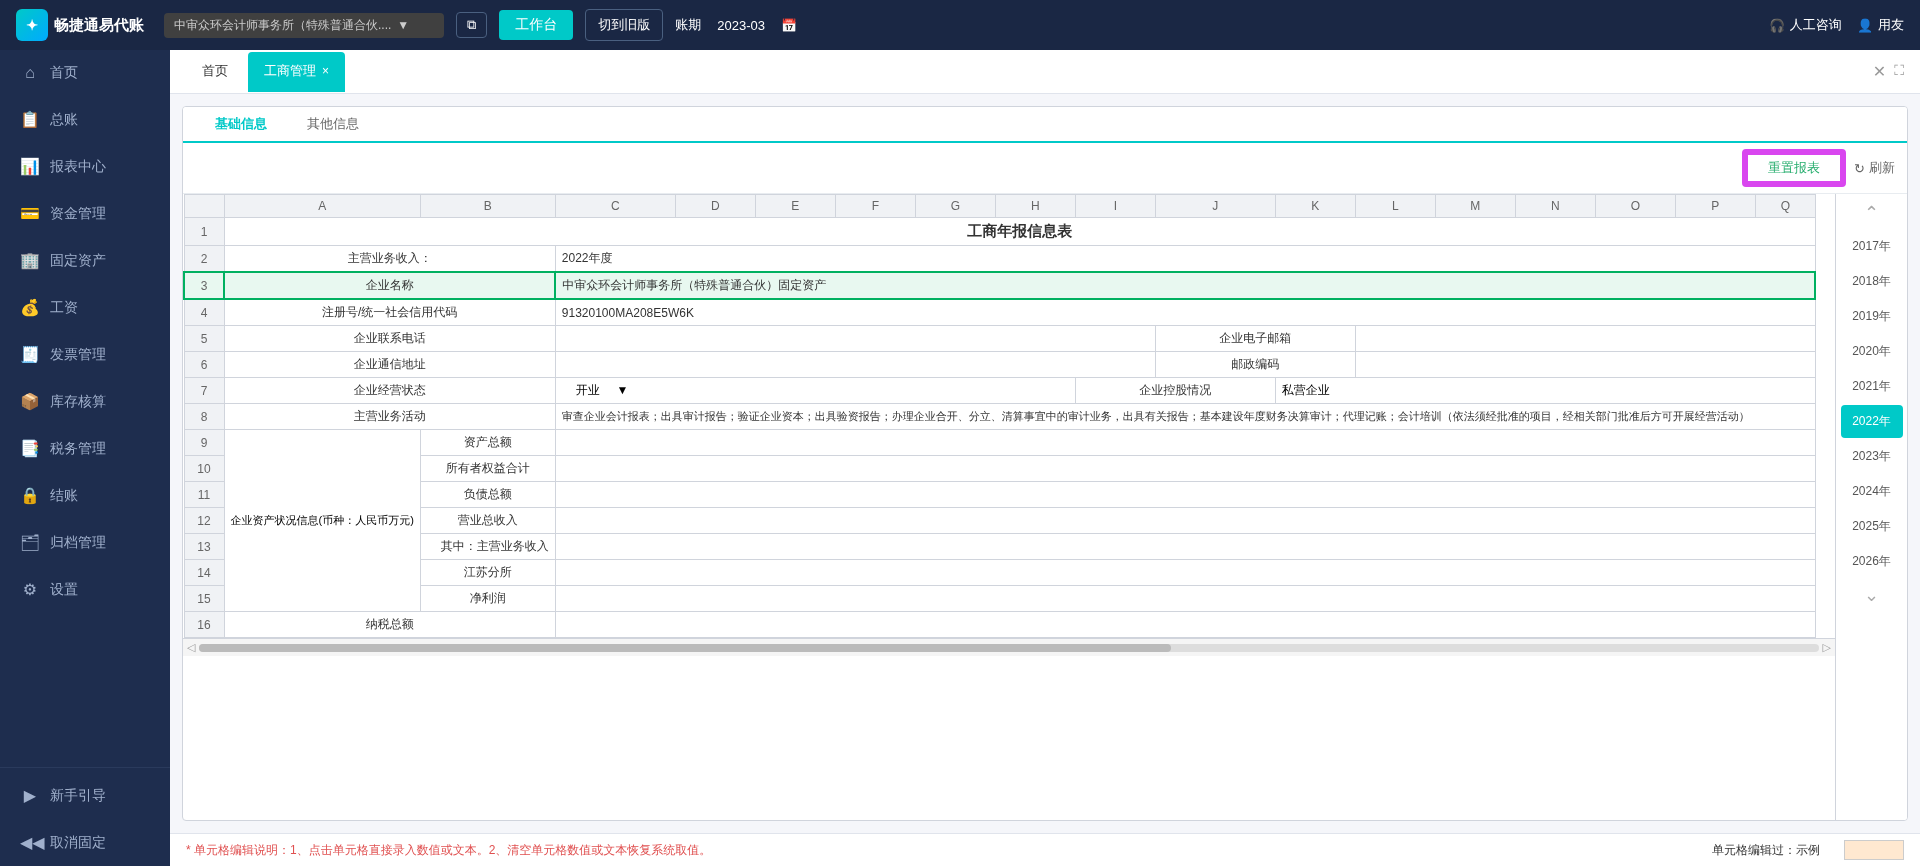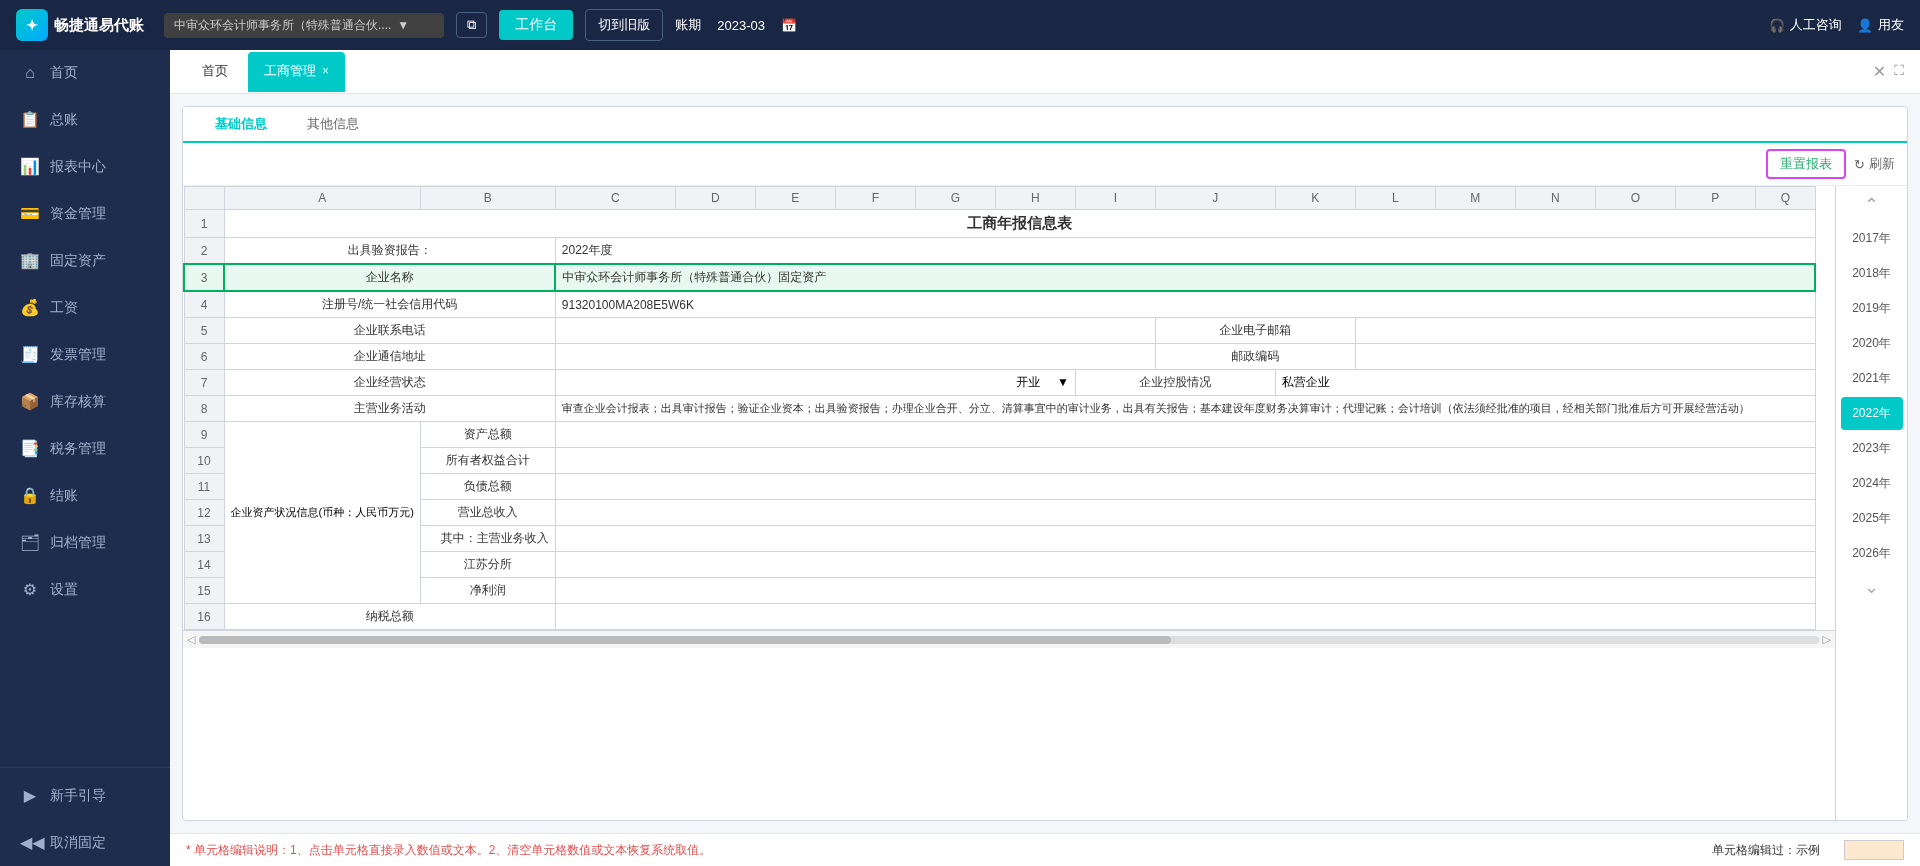--- a/index.html
+++ b/index.html
@@ -53,21 +53,21 @@
     
     .spreadsheet-wrapper { flex: 1; display: flex; flex-direction: column; background: #fff; border: 1px solid #d0d4dc; border-radius: 4px; overflow: hidden; }
 
     
     .sub-tabs { display: flex; border-bottom: 2px solid #00c9c8; padding: 0 12px; background: #fff; flex-shrink: 0; }
     .sub-tab { padding: 8px 20px; font-size: 13px; color: #666; cursor: pointer; border-bottom: 2px solid transparent; margin-bottom: -2px; }
     .sub-tab.active { color: #00c9c8; border-bottom: 2px solid #00c9c8; font-weight: bold; }
 
     
     .spreadsheet-toolbar { display: flex; justify-content: flex-end; align-items: center; padding: 6px 12px; gap: 8px; background: #fff; border-bottom: 1px solid #e8ecf0; flex-shrink: 0; }
-    .toolbar-btn-outline { border: 2px solid #d946ef; color: #27ae6e; background: #fff; border-radius: 4px; padding: 4px 12px; font-size: 13px; cursor: pointer; font-family: inherit; }
+    .toolbar-btn-outline { border: 6px solid #d946ef; color: #27ae6e; background: #fff; border-radius: 4px; padding: 4px 20px; font-size: 13px; cursor: pointer; font-family: inherit; }
     .toolbar-btn-text { color: #666; background: #fff; border: none; font-size: 13px; cursor: pointer; font-family: inherit; display: flex; align-items: center; gap: 4px; }
     .spreadsheet-scroll { flex: 1; overflow: auto; position: relative; }
 
     
     .sheet-table { border-collapse: collapse; font-size: 12px; min-width: 1200px; }
     .sheet-table th, .sheet-table td {
       border: 1px solid #d0d4dc; padding: 4px 6px; white-space: nowrap; min-width: 40px;
     }
     .col-header { background: #f0f2f5; text-align: center; color: #666; font-weight: normal; font-size: 12px; min-width: 80px; }
     .row-num { background: #f0f2f5; text-align: center; color: #666; font-weight: normal; width: 36px; min-width: 36px; }
@@ -257,21 +257,21 @@
               </thead>
               <tbody>
 
                 <tr>
                   <td class="row-num">1</td>
                   <td colspan="17" class="title-cell merged-title">工商年报信息表</td>
                 </tr>
 
                 <tr>
                   <td class="row-num">2</td>
-                  <td colspan="2" class="label-cell">出具验资报告：</td>
+                  <td colspan="2" class="label-cell">主营业务收入：</td>
                   <td colspan="15" class="value-cell">2022年度</td>
                 </tr>
 
                 <tr style="background:#e8f8f0;">
                   <td class="row-num" style="background:#e8f8f0;border:2px solid #00b060;">3</td>
                   <td colspan="2" class="label-cell" style="background:#e8f8f0;border:2px solid #00b060;">企业名称</td>
                   <td colspan="15" class="value-cell" style="background:#e8f8f0;border:2px solid #00b060;">中审众环会计师事务所（特殊普通合伙）固定资产</td>
                 </tr>
 
                 <tr>
@@ -292,21 +292,21 @@
                   <td class="row-num">6</td>
                   <td colspan="2" class="label-cell">企业通信地址</td>
                   <td colspan="7"></td>
                   <td colspan="2" class="label-cell">邮政编码</td>
                   <td colspan="6"></td>
                 </tr>
 
                 <tr>
                   <td class="row-num">7</td>
                   <td colspan="2" class="label-cell">企业经营状态</td>
-                  <td colspan="6" style="text-align:right;padding-left:20px;">
+                  <td colspan="6" style="text-align:left;padding-left:20px;">
                     开业 &nbsp;&nbsp;&nbsp; ▼
                   </td>
                   <td colspan="2" class="label-cell">企业控股情况</td>
                   <td colspan="7">私营企业</td>
                 </tr>
 
                 <tr>
                   <td class="row-num">8</td>
                   <td colspan="2" class="label-cell">主营业务活动</td>
                   <td colspan="15" class="value-cell" style="white-space:normal;font-size:11px;">审查企业会计报表；出具审计报告；验证企业资本；出具验资报告；办理企业合开、分立、清算事宜中的审计业务，出具有关报告；基本建设年度财务决算审计；代理记账；会计培训（依法须经批准的项目，经相关部门批准后方可开展经营活动）</td>

